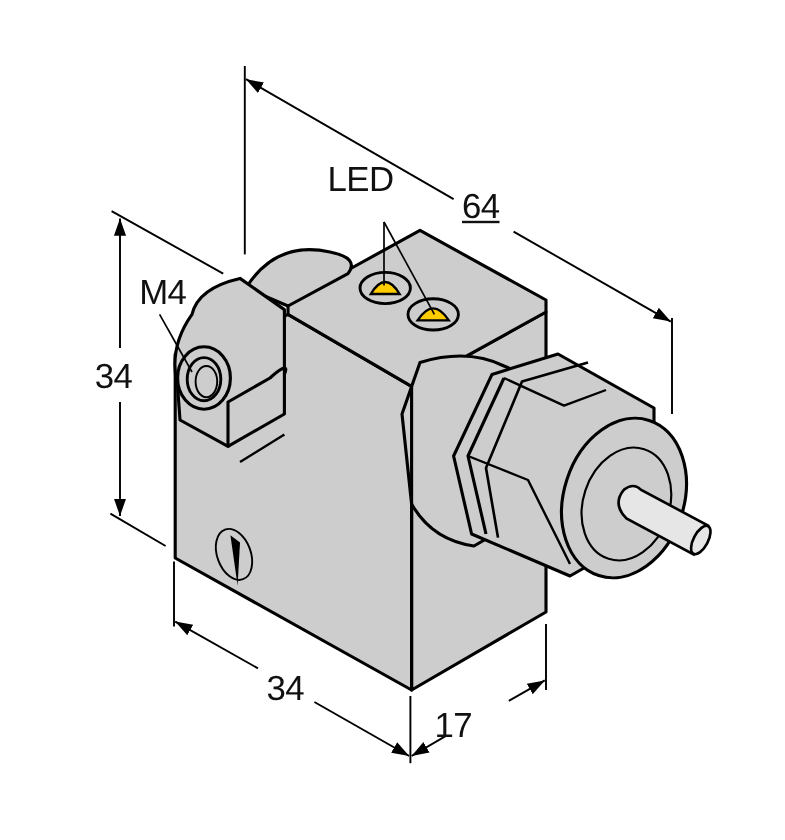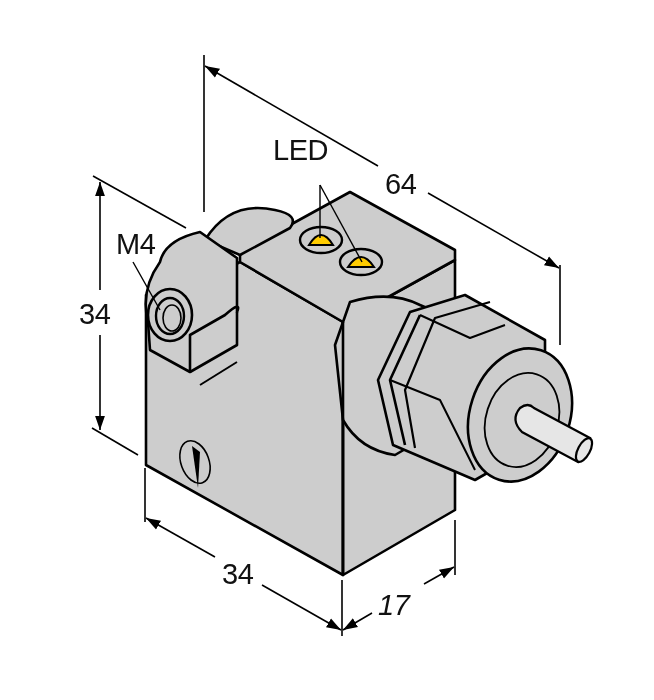--- a/index.html
+++ b/index.html
@@ -107,16 +107,16 @@
     <line x1="320" y1="185" x2="320" y2="238"></line>
     <line x1="320" y1="185" x2="362" y2="262"></line>
   </g>
   <g stroke="#000" stroke-width="1.4" fill="none">
     <line x1="133" y1="262" x2="160" y2="310"></line>
   </g>
 </svg>
 
 <div class="lbl" style="left:273px; top:136px;">LED</div>
 <div class="lbl" style="left:116px; top:230px;text-align:right;">M4</div>
-<div class="lbl" style="left:385px; top:170px;">64</div>
+<div class="lbl" style="left:385px; top:159px;text-decoration:underline;">64</div>
 <div class="lbl" style="left:79px; top:300px;">34</div>
 <div class="lbl" style="left:222px; top:560px;">34</div>
-<div class="lbl" style="left:378px; top:591px;font-style:italic;">17</div>
+<div class="lbl" style="left:362px; top:591px;">17</div>
 
 </body></html>

